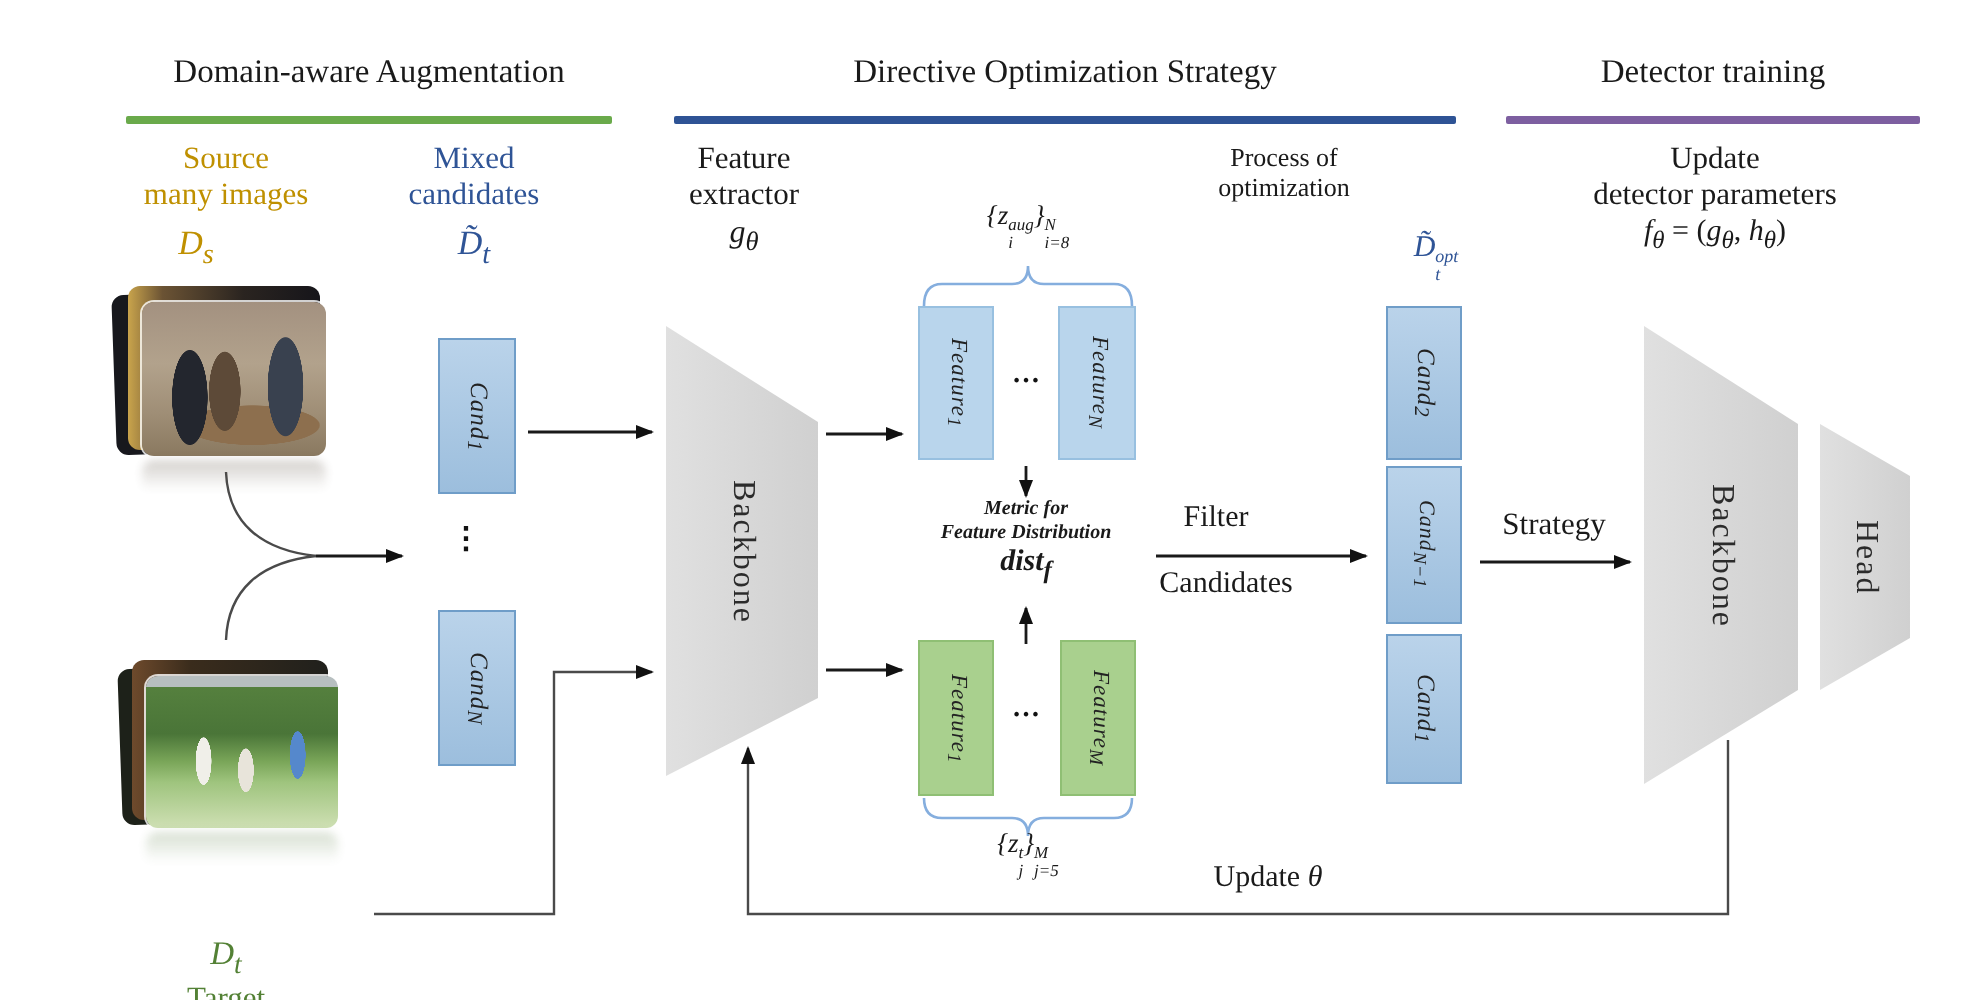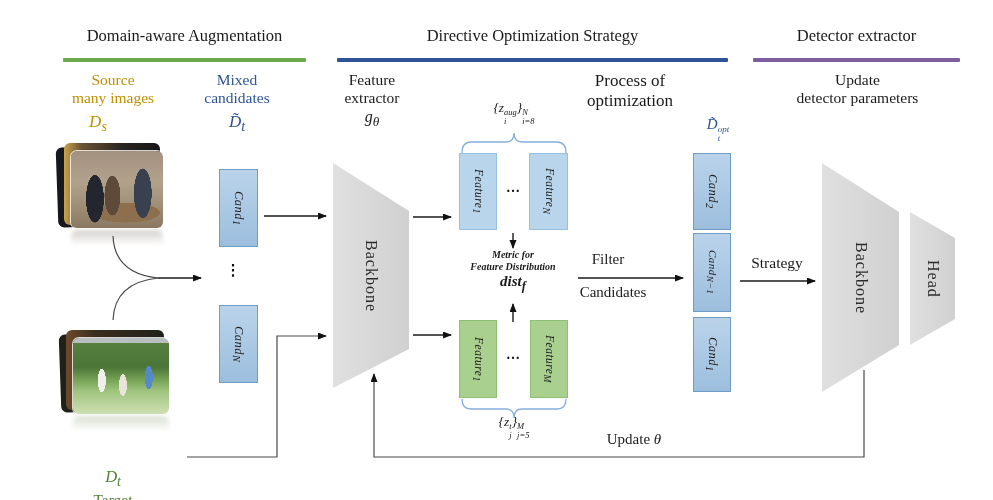--- a/index.html
+++ b/index.html
@@ -68,21 +68,21 @@
     <path d="M462,153 Q462,142 471,142 L506,142 Q514,142 514,133 Q514,142 522,142 L557,142 Q566,142 566,153" stroke="#85aede" stroke-width="1.3" fill="none"></path>
     <path d="M462,399 Q462,409 471,409 L506,409 Q514,409 514,418 Q514,409 522,409 L557,409 Q566,409 566,399" stroke="#85aede" stroke-width="1.3" fill="none"></path>
   </svg>
 
   <div class="lbl" style="left:63px;top:26px;width:243px;font-size:16.5px;">Domain-aware Augmentation</div>
   <div class="underline" style="left:63px;top:58px;width:243px;height:4px;background:#6aaa4b;"></div>
 
   <div class="lbl" style="left:337px;top:26px;width:391px;font-size:16.5px;">Directive Optimization Strategy</div>
   <div class="underline" style="left:337px;top:58px;width:391px;height:4px;background:#2e5395;"></div>
 
-  <div class="lbl" style="left:753px;top:26px;width:207px;font-size:16.5px;">Detector extractor</div>
+  <div class="lbl" style="left:753px;top:26px;width:207px;font-size:16.5px;">Detector training</div>
   <div class="underline" style="left:753px;top:58px;width:207px;height:3.5px;background:#7d5fa0;"></div>
 
   <div class="lbl" style="left:60px;top:71px;width:106px;font-size:15.5px;color:#bf9000;">
     <div>Source</div>
     <div>many images</div>
   </div>
   <div class="lbl it" style="left:48px;top:112px;width:100px;font-size:17px;color:#bf9000;">
     <span>D</span><sub>s</sub>
   </div>
 
@@ -186,21 +186,21 @@
   <div class="lbl" style="left:456px;top:414px;width:116px;font-size:13.5px;">
     <span class="it">{</span><span class="it">z</span><span class="supsub">
         <span>t</span>
         <span>j</span>
       </span><span class="it">}</span><span class="supsub">
         <span>M</span>
         <span>j=5</span>
       </span>
   </div>
 
-  <div class="lbl" style="left:576px;top:71px;width:108px;font-size:17px;">
+  <div class="lbl" style="left:588px;top:71px;width:108px;font-size:13px;">
     <div>Process of</div>
     <div>optimization</div>
   </div>
 
   <div class="lbl" style="left:558px;top:251px;width:100px;font-size:15px;">Filter</div>
   <div class="lbl" style="left:558px;top:284px;width:110px;font-size:15px;">Candidates</div>
 
   <div class="lbl it" style="left:694px;top:116px;width:48px;font-size:15px;color:#2f5496;">
     <span>D̃</span><span class="supsub" style="font-size:9px;">
         <span>opt</span>
@@ -220,20 +220,23 @@
 
   <div class="lbl" style="left:733px;top:254px;width:88px;font-size:15.5px;">Strategy</div>
 
   <div class="lbl" style="left:594px;top:431px;width:80px;font-size:15px;">
     <span>Update </span><span class="it">θ</span>
   </div>
 
   <div class="lbl" style="left:770px;top:71px;width:175px;font-size:15.5px;">
     <div>Update</div>
     <div>detector parameters</div>
+    <div style="font-size:15px;">
+      <span class="it">f</span><sub class="it">θ</sub><span> = (</span><span class="it">g</span><sub class="it">θ</sub><span>, </span><span class="it">h</span><sub class="it">θ</sub><span>)</span>
+    </div>
   </div>
 
   <div class="trap-label" style="left:822px;top:163px;width:77px;height:229px;">
     <span>Backbone</span>
   </div>
   <div class="trap-label" style="left:910px;top:212px;width:45px;height:133px;">
     <span>Head</span>
   </div>
 
 </div>

